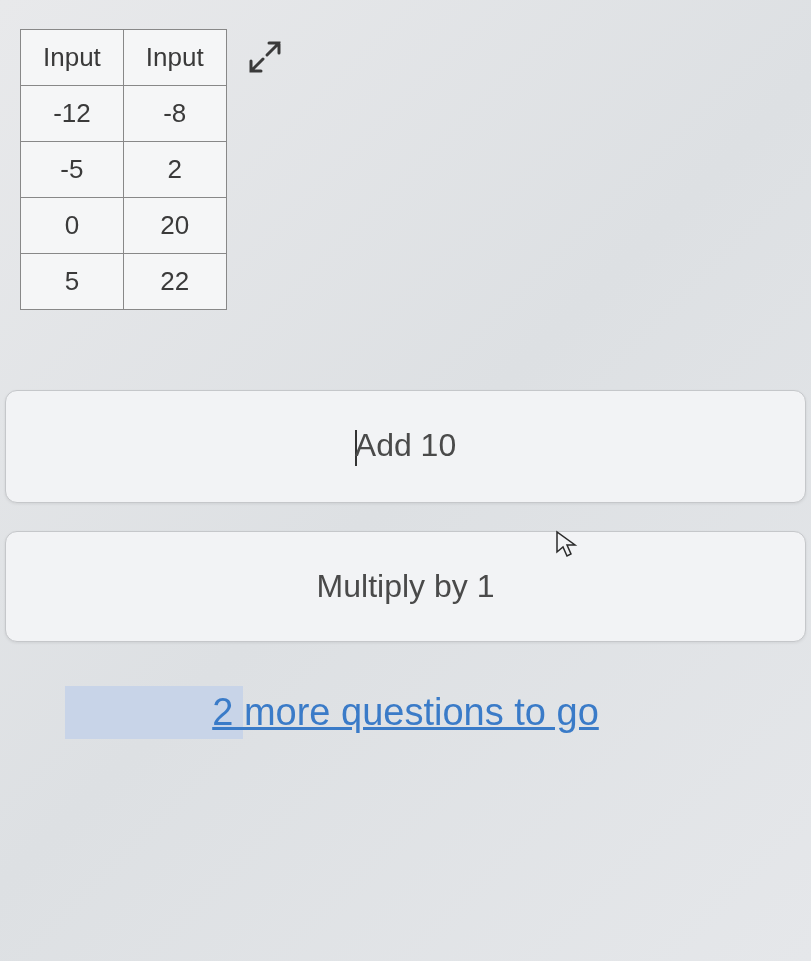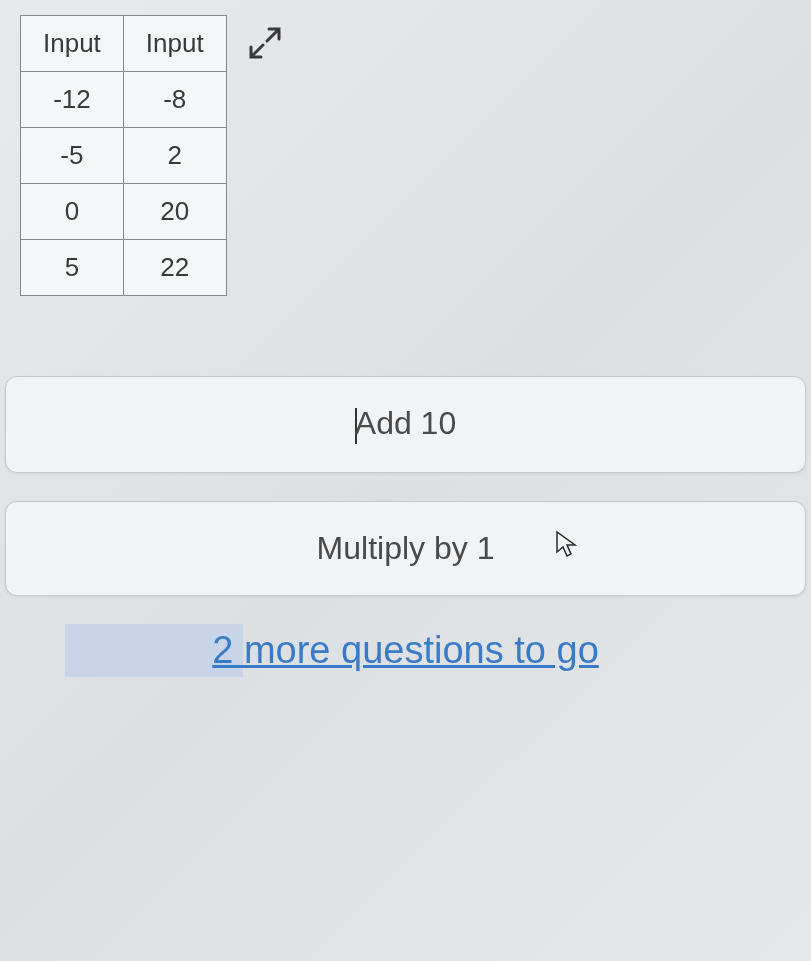--- a/index.html
+++ b/index.html
@@ -7,21 +7,21 @@
       width: 811px;
       height: 961px;
       background: linear-gradient(135deg, #e8e9eb 0%, #dde0e3 50%, #e5e7ea 100%);
       font-family: 'Segoe UI', Arial, sans-serif;
       color: #4a4a4a;
       position: relative;
       overflow: hidden;
     }
     .top-section {
       display: flex;
-      padding: 15px 20px 30px 20px;
+      padding: 29px 20px 30px 20px;
       gap: 30px;
       align-items: flex-start;
     }
     .table-container {
       flex-shrink: 0;
     }
     table {
       border-collapse: collapse;
       background: #f5f6f7;
     }
@@ -57,30 +57,30 @@
       margin-top: 50px;
       display: flex;
       flex-direction: column;
       gap: 28px;
       padding: 0 5px;
     }
     .answer {
       background: #f2f3f5;
       border: 1px solid #c5c7ca;
       border-radius: 12px;
-      padding: 28px 20px;
+      padding: 36px 20px;
       font-size: 32px;
       color: #4a4a4a;
       text-align: center;
       cursor: pointer;
       box-shadow: 0 1px 3px rgba(0,0,0,0.08);
       font-family: 'Segoe UI', 'Lucida Sans', sans-serif;
     }
     .footer {
-      margin-top: 28px;
+      margin-top: 44px;
       text-align: center;
       font-size: 38px;
       color: #3a7bc8;
       text-decoration: underline;
       font-family: 'Segoe UI', 'Lucida Sans', sans-serif;
       background: linear-gradient(to right, transparent 0%, transparent 8%, #c8d4e8 8%, #c8d4e8 30%, transparent 30%);
       padding: 5px 0;
     }
     .cursor {
       position: absolute;

